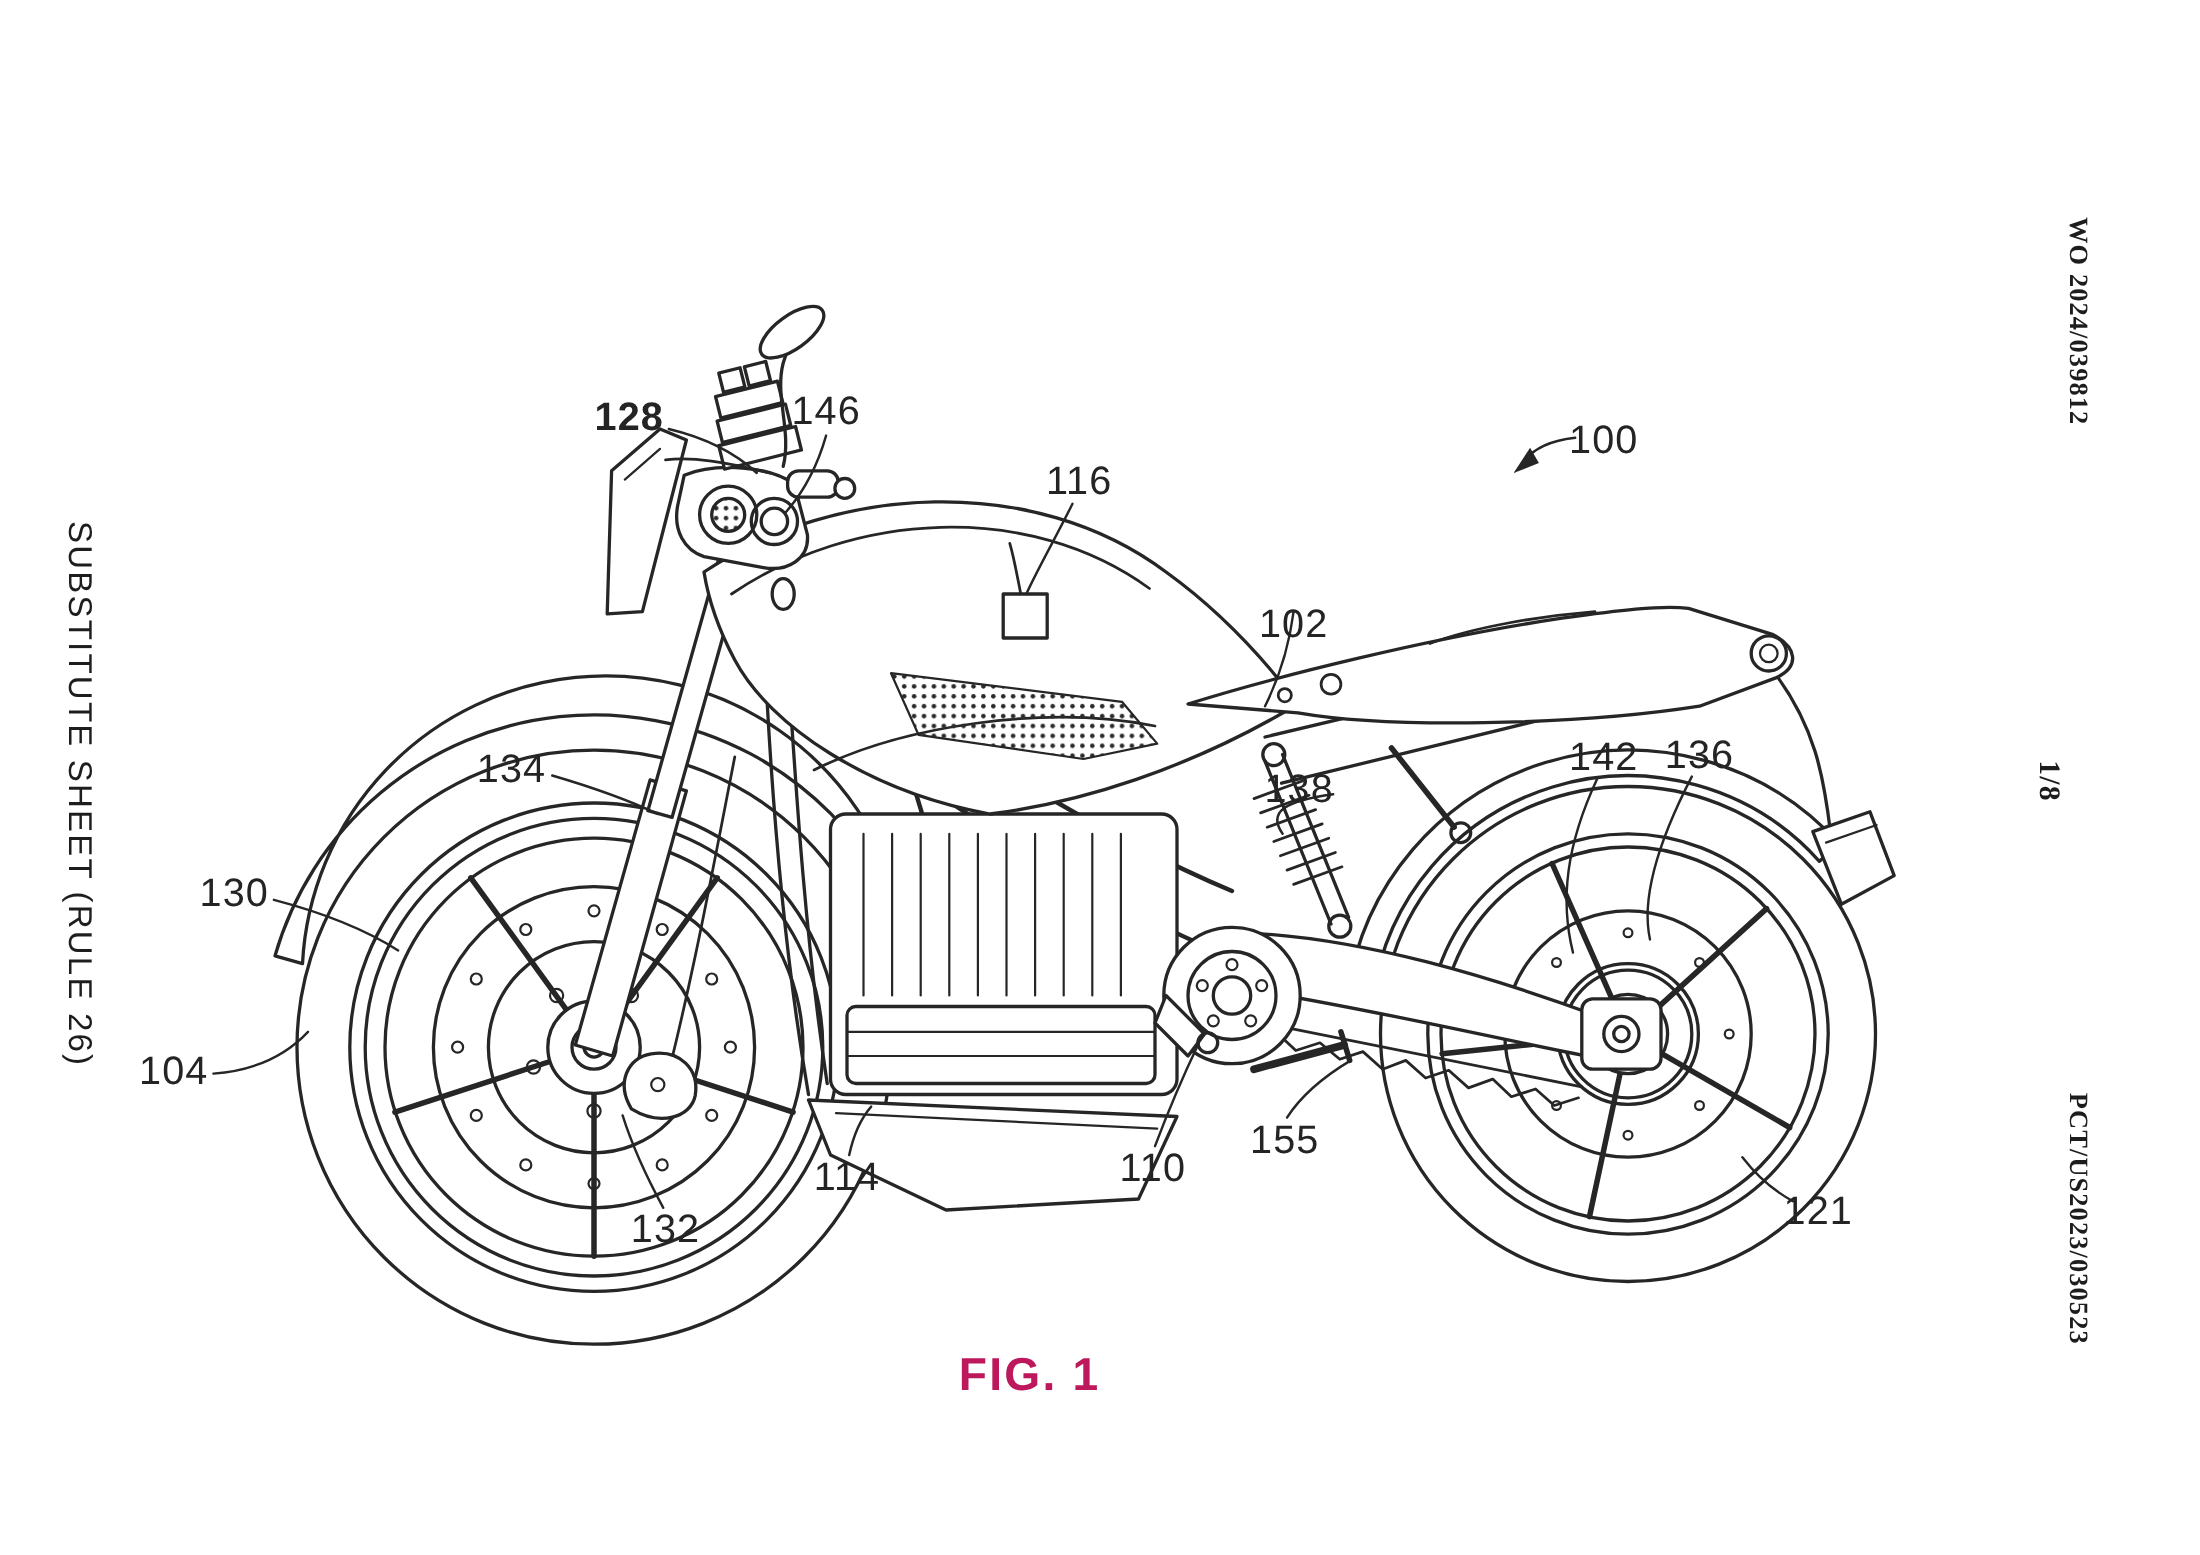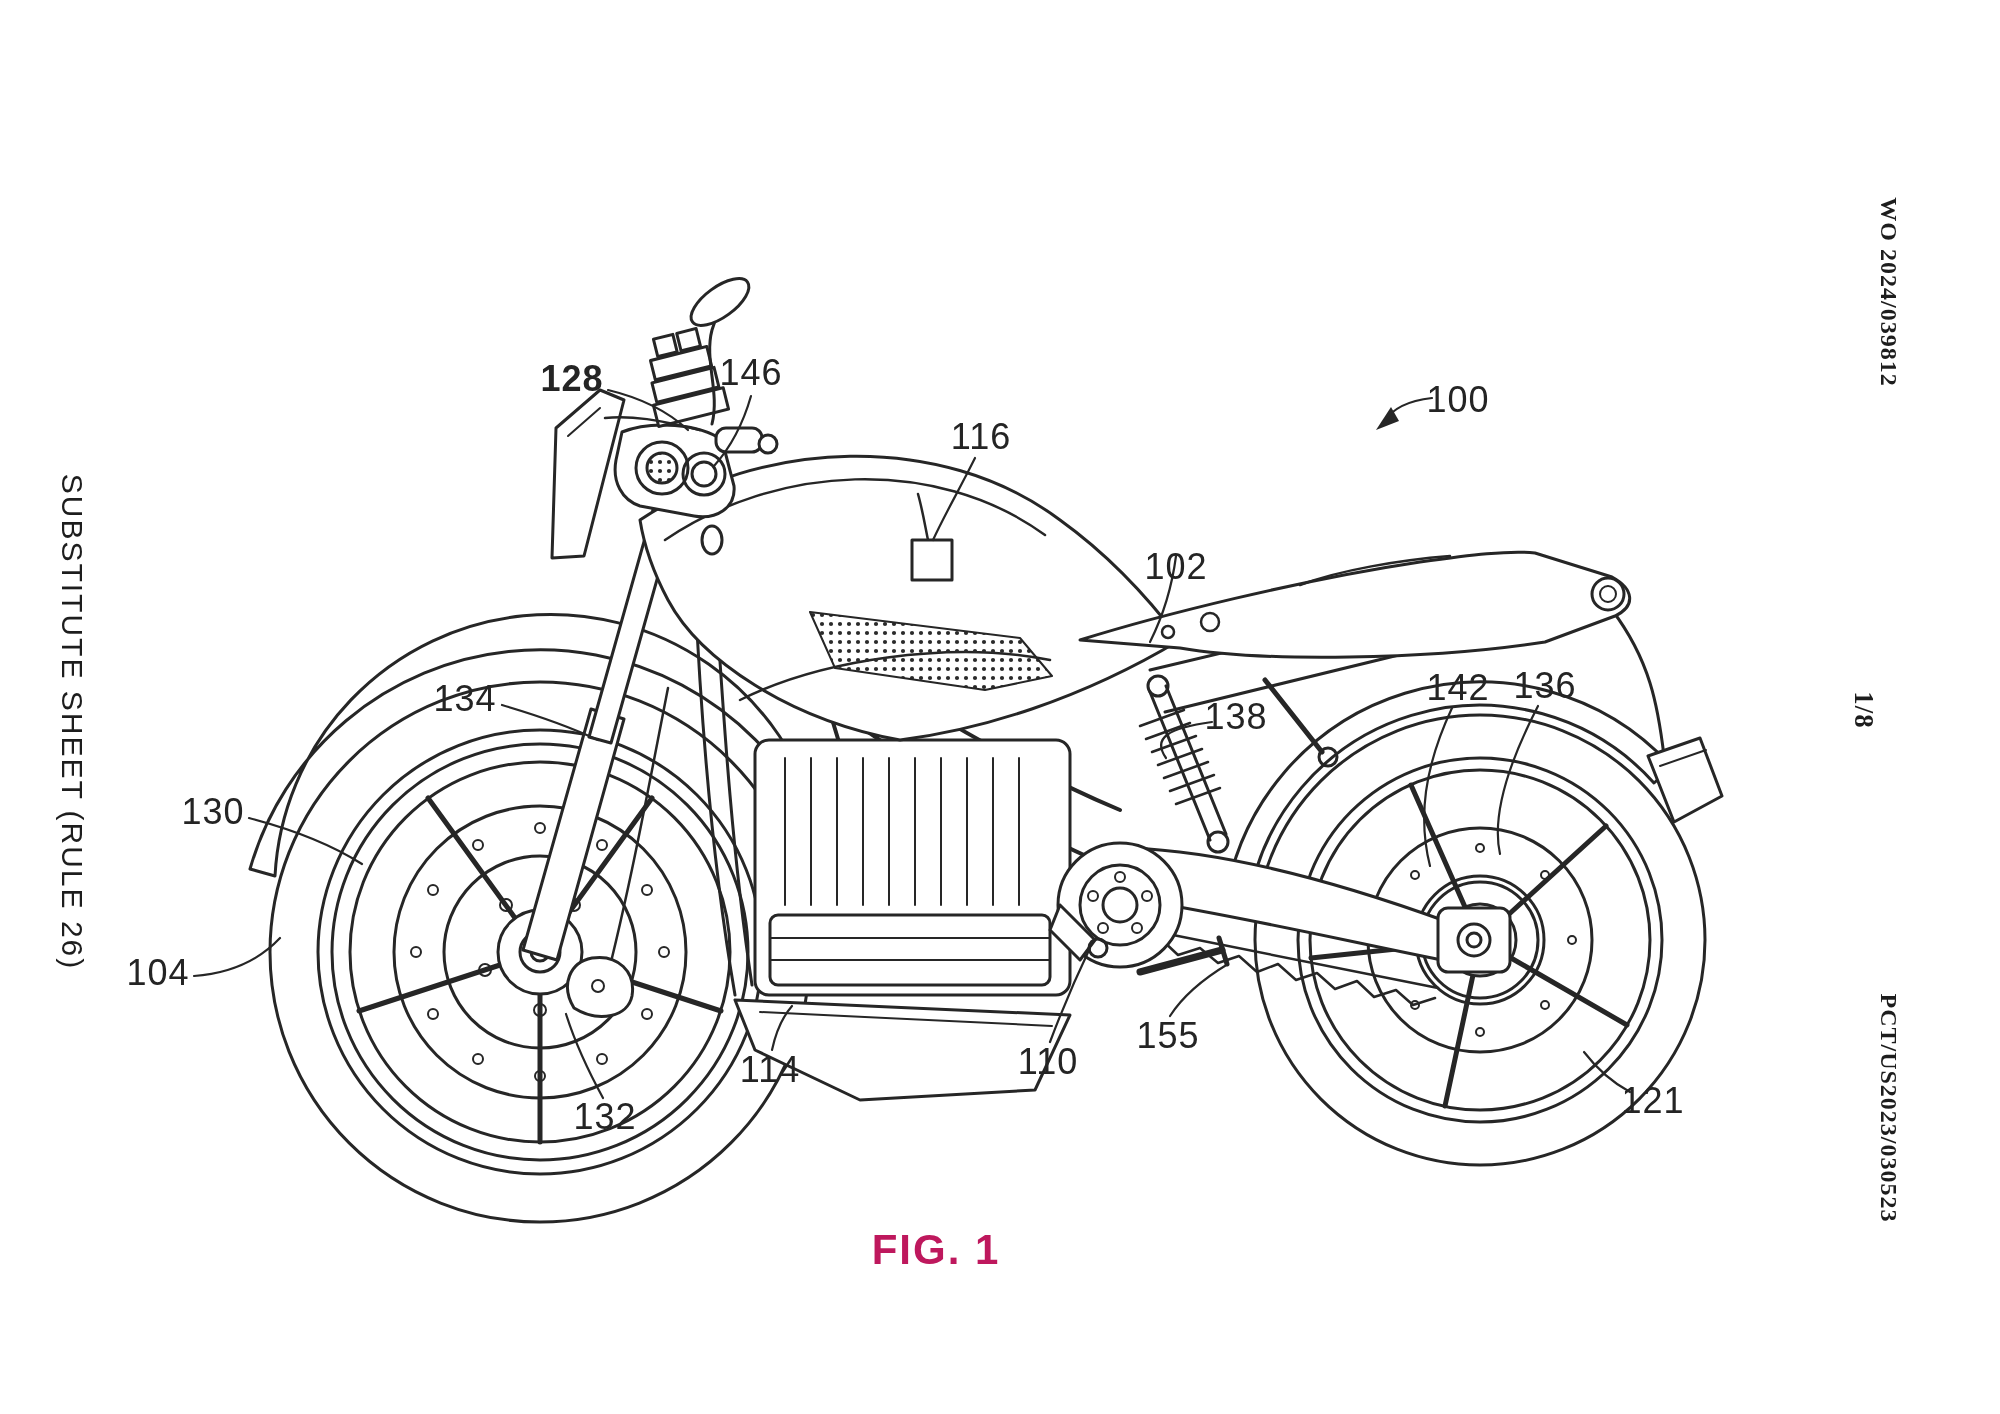--- a/index.html
+++ b/index.html
@@ -317,16 +317,16 @@
   <div class="ref" style="left:1653px;top:1101px;">121</div>
   <div class="ref" style="left:1048px;top:1062px;">110</div>
   <div class="ref" style="left:1168px;top:1036px;">155</div>
   <div class="ref" style="left:770px;top:1070px;">114</div>
   <div class="ref" style="left:981px;top:437px;">116</div>
   <div class="ref" style="left:572px;top:379px;font-weight:bold;">128</div>
   <div class="ref" style="left:213px;top:812px;">130</div>
   <div class="ref" style="left:605px;top:1117px;">132</div>
   <div class="ref" style="left:465px;top:699px;">134</div>
   <div class="ref" style="left:1545px;top:686px;">136</div>
-  <div class="ref" style="left:1236px;top:717px;">138</div>
+  <div class="ref" style="left:1181px;top:717px;">138</div>
   <div class="ref" style="left:1458px;top:688px;">142</div>
 
 </div>
 
 </body></html>

